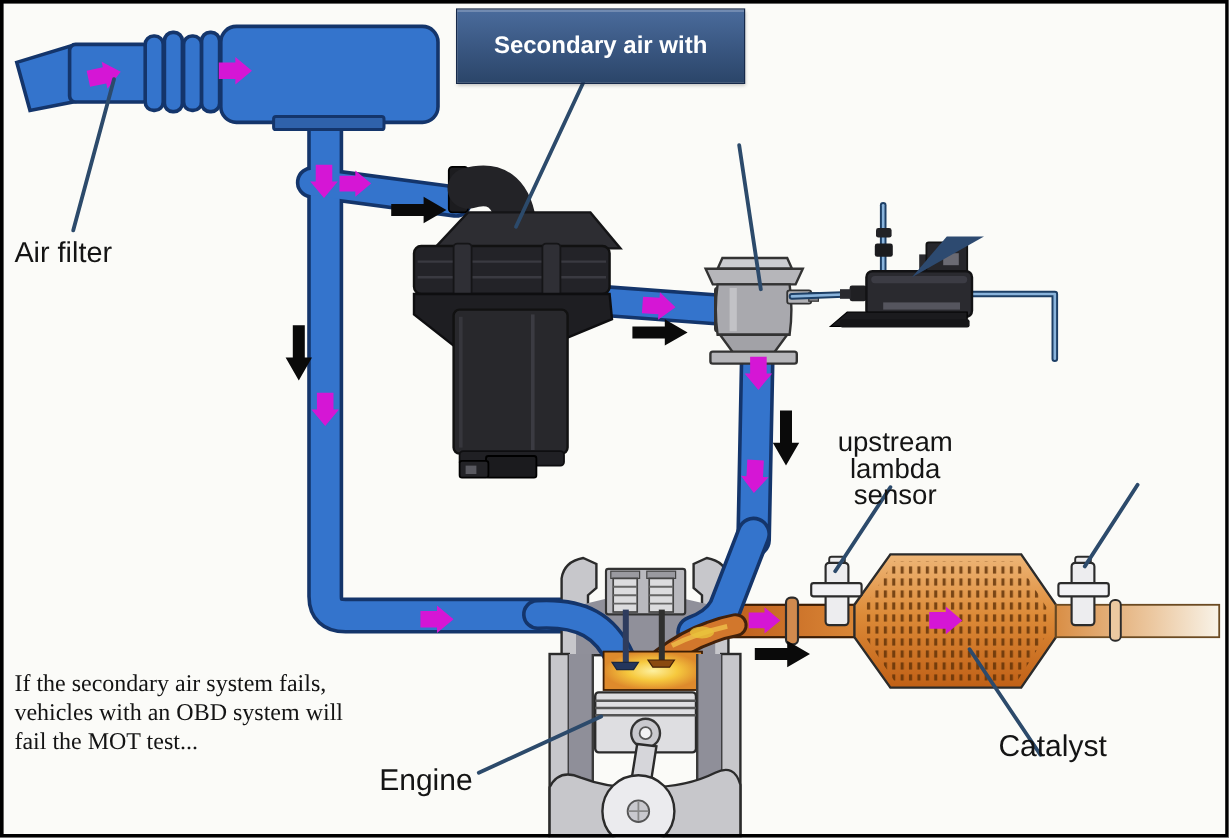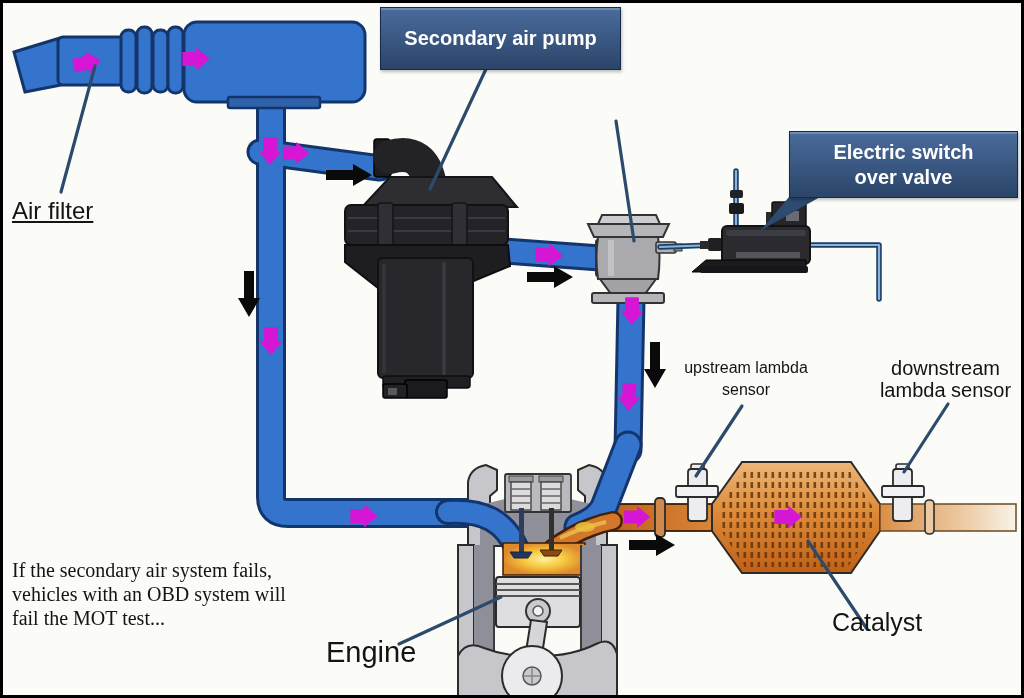--- a/index.html
+++ b/index.html
@@ -229,29 +229,25 @@
     <path class="callout" d="M616,121 L634,241"></path>
     <polygon points="789,197 820,197 760,231" fill="#2d4a70"></polygon>
     <path class="callout" d="M742,406 L696,476"></path>
     <path class="callout" d="M948,404 L904,472"></path>
     <path class="callout" d="M399,644 L501,597"></path>
     <path class="callout" d="M808,541 L867,629"></path>
   </g>
 </svg>
 
   <div class="lbl-box" style="left:380px;top:7px;width:239px;height:61px;">
-    <span>Secondary air pump</span>
+    <span>Secondary air with</span>
   </div>
-  <div class="lbl-box" style="left:789px;top:131px;width:227px;height:65px;">
-    <span style="width:170px;">Electric switch over valve</span>
-  </div>
-
-  <div class="txt" style="left:12px;top:197px;font-size:24px;text-decoration:underline;">Air filter</div>
-  <div class="txt txt-center" style="left:671px;top:357px;width:150px;font-size:16px;line-height:22px;">upstream lambda sensor</div>
-  <div class="txt txt-center" style="left:868px;top:357px;width:155px;font-size:20px;line-height:22px;">downstream lambda sensor</div>
-  <div class="txt" style="left:326px;top:636px;font-size:29px;">Engine</div>
+
+  <div class="txt" style="left:12px;top:197px;font-size:24px;">Air filter</div>
+  <div class="txt txt-center" style="left:671px;top:357px;width:150px;font-size:23px;line-height:22px;">upstream lambda sensor</div>
+  <div class="txt" style="left:316px;top:636px;font-size:25px;">Engine</div>
   <div class="txt" style="left:832px;top:608px;font-size:25px;">Catalyst</div>
   <div class="txt" id="note" style="left:12px;top:558px;font-family:Liberation Serif, serif;">If the secondary air system fails,
 vehicles with an OBD system will
 fail the MOT test...</div>
 
   <div id="frame"></div>
 </div>
 
 </body></html>

